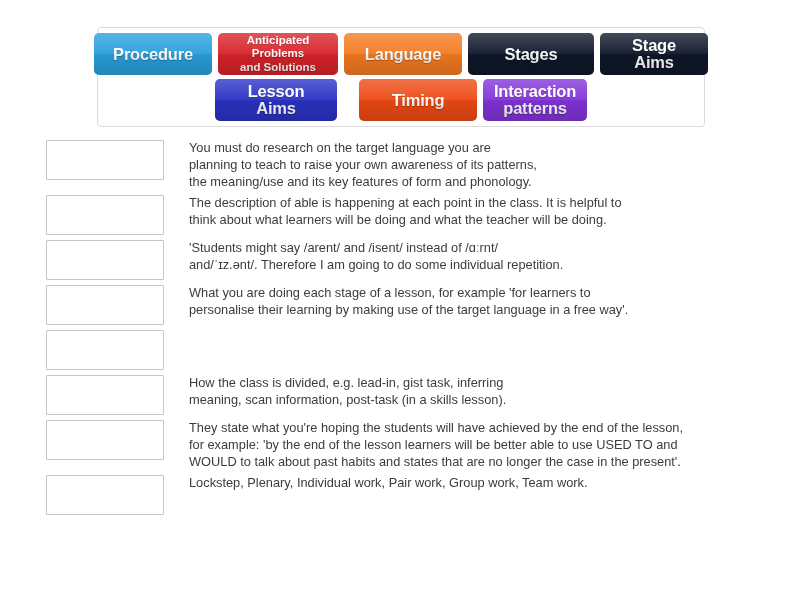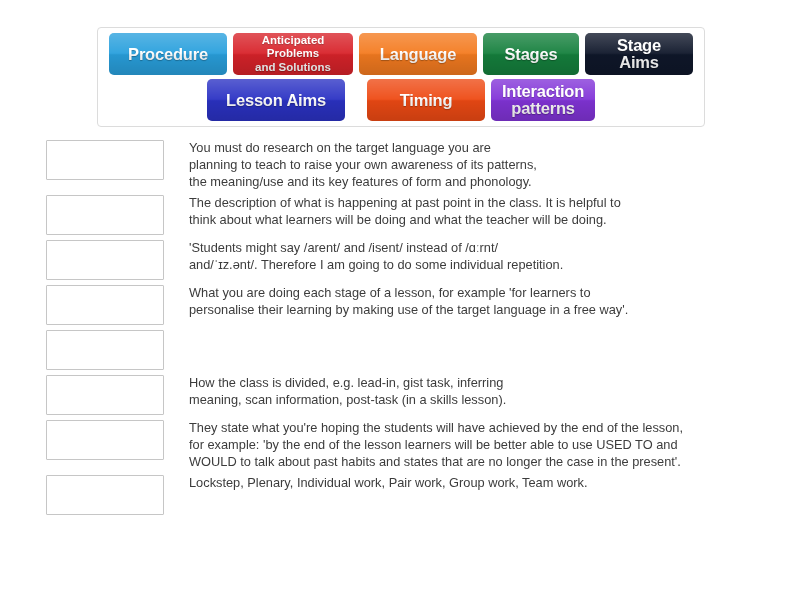--- a/index.html
+++ b/index.html
@@ -119,41 +119,41 @@
 </head>
 <body>
 
 <div id="word-bank">
     <div class="tile-row">
       <div class="tile" style="background: rgb(41, 160, 221); width: 118px;">Procedure</div>
       <div class="tile small" style="background: rgb(216, 35, 42); width: 120px;">Anticipated
 Problems
 and Solutions</div>
       <div class="tile" style="background: rgb(244, 123, 32); width: 118px;">Language</div>
-      <div class="tile" style="background: #15803d; width: 96px;">Stages</div>
+      <div class="tile" style="background: #0f172a; width: 126px;">Stages</div>
       <div class="tile" style="background: #0f172a; width: 108px;">Stage Aims</div>
     </div>
     <div class="tile-row">
-      <div class="tile" style="background: rgb(43, 50, 196); width: 138px;">Lesson Aims</div>
+      <div class="tile" style="background: rgb(43, 50, 196); width: 122px;">Lesson Aims</div>
       <div class="tile" style="background: rgb(238, 74, 20); width: 118px; margin-left: 16px;">Timing</div>
       <div class="tile" style="background: rgb(130, 52, 216); width: 104px;">Interaction
 patterns</div>
     </div>
   </div>
 
 <div id="rows">
     <div class="match-row">
       <div class="drop-zone"></div>
       <div class="definition">You must do research on the target language you are
 planning to teach to raise your own awareness of its patterns,
 the meaning/use and its key features of form and phonology.</div>
     </div>
     <div class="match-row">
       <div class="drop-zone"></div>
-      <div class="definition">The description of what is happening at past point in the class. It is helpful to
+      <div class="definition">The description of able is happening at each point in the class. It is helpful to
 think about what learners will be doing and what the teacher will be doing.</div>
     </div>
     <div class="match-row">
       <div class="drop-zone"></div>
       <div class="definition">'Students might say /arent/ and /isent/ instead of /ɑːrnt/
 and/ˈɪz.ənt/. Therefore I am going to do some individual repetition.</div>
     </div>
     <div class="match-row">
       <div class="drop-zone"></div>
       <div class="definition">What you are doing each stage of a lesson, for example 'for learners to

